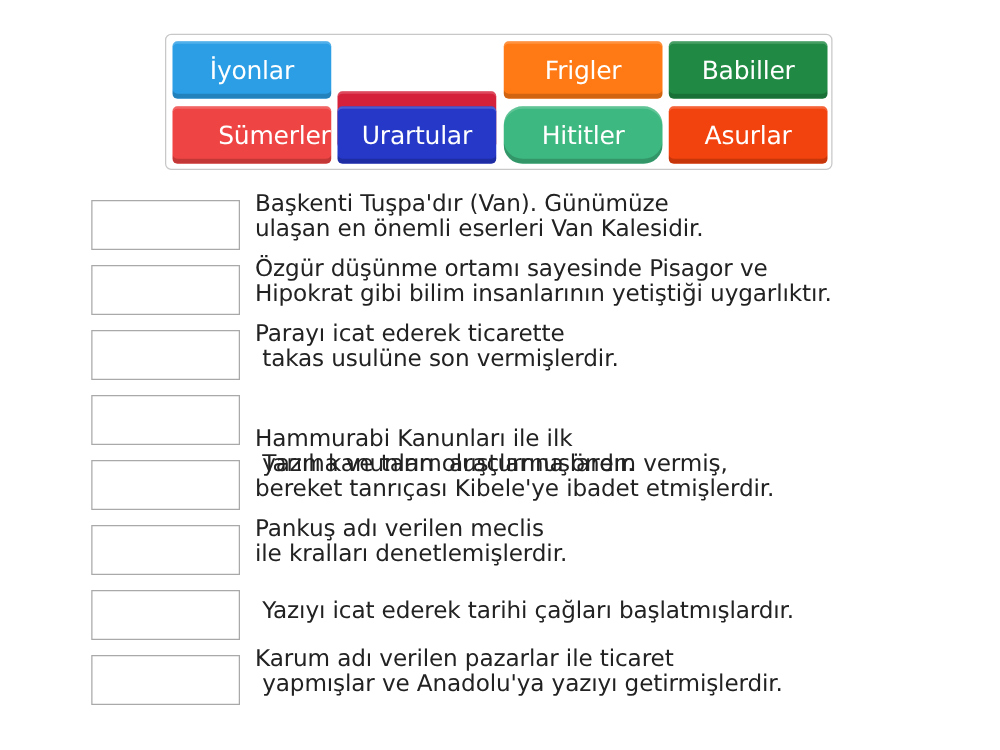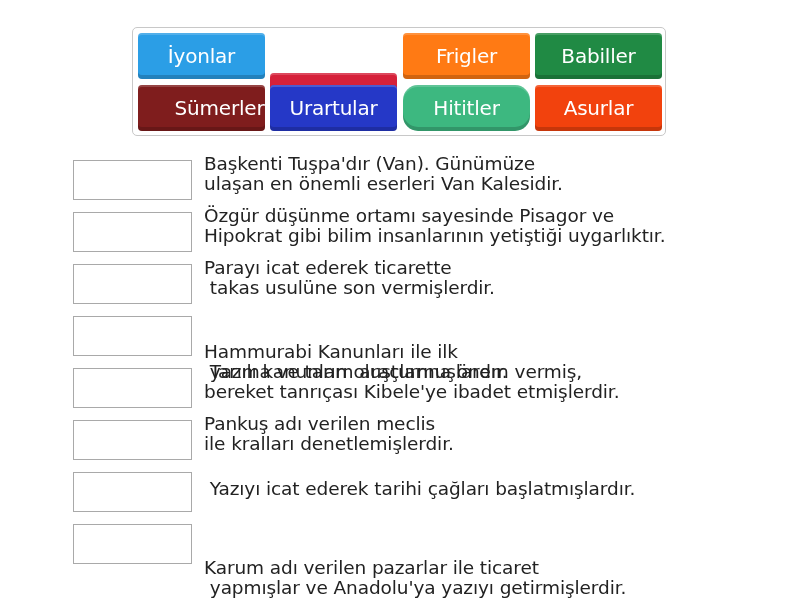--- a/index.html
+++ b/index.html
@@ -27,21 +27,21 @@
 </head>
 <body>
 
 <div class="tray"></div>
 
 <div class="tile" style="left:138px; top:33px; background:#2b9ee6;">İyonlar</div>
 <div class="tile" style="left:270px; top:33px; background:#d6213a;margin-top:40px;">Lidyalılar</div>
 <div class="tile" style="left:403px; top:33px; background:#ff7a14;">Frigler</div>
 <div class="tile" style="left:535px; top:33px; background:#208a44;">Babiller</div>
 
-<div class="tile" style="left:138px; top:85px; background:#7f1d1d;padding-left:36px;">Sümerler</div>
+<div class="tile" style="left:138px; top:85px; background:#ef4444;padding-left:36px;">Sümerler</div>
 <div class="tile" style="left:270px; top:85px; background:#2538c7;">Urartular</div>
 <div class="tile" style="left:403px; top:85px; background:#3db880;border-radius:15px;">Hititler</div>
 <div class="tile" style="left:535px; top:85px; background:#f2420d;">Asurlar</div>
 
 <div class="drop" style="top:160px;"></div>
 <div class="drop" style="top:212px;"></div>
 <div class="drop" style="top:264px;"></div>
 <div class="drop" style="top:316px;"></div>
 <div class="drop" style="top:368px;"></div>
 <div class="drop" style="top:420px;"></div>
@@ -54,14 +54,14 @@
 Hipokrat gibi bilim insanlarının yetiştiği uygarlıktır.</div>
 <div class="clue" style="top:258px;">Parayı icat ederek ticarette
  takas usulüne son vermişlerdir.</div>
 <div class="clue" style="top:310px;margin-top:32px;">Hammurabi Kanunları ile ilk
  yazılı kanunları oluşturmuşlardır.</div>
 <div class="clue" style="top:362px;"> Tarıma ve tarım araçlarına önem vermiş,
 bereket tanrıçası Kibele'ye ibadet etmişlerdir.</div>
 <div class="clue" style="top:414px;">Pankuş adı verilen meclis
 ile kralları denetlemişlerdir.</div>
 <div class="clue" style="top:479px;"> Yazıyı icat ederek tarihi çağları başlatmışlardır.</div>
-<div class="clue" style="top:518px;margin-top:40px;">Karum adı verilen pazarlar ile ticaret
+<div class="clue" style="top:518px;">Karum adı verilen pazarlar ile ticaret
  yapmışlar ve Anadolu'ya yazıyı getirmişlerdir.</div>
 
 </body></html>

